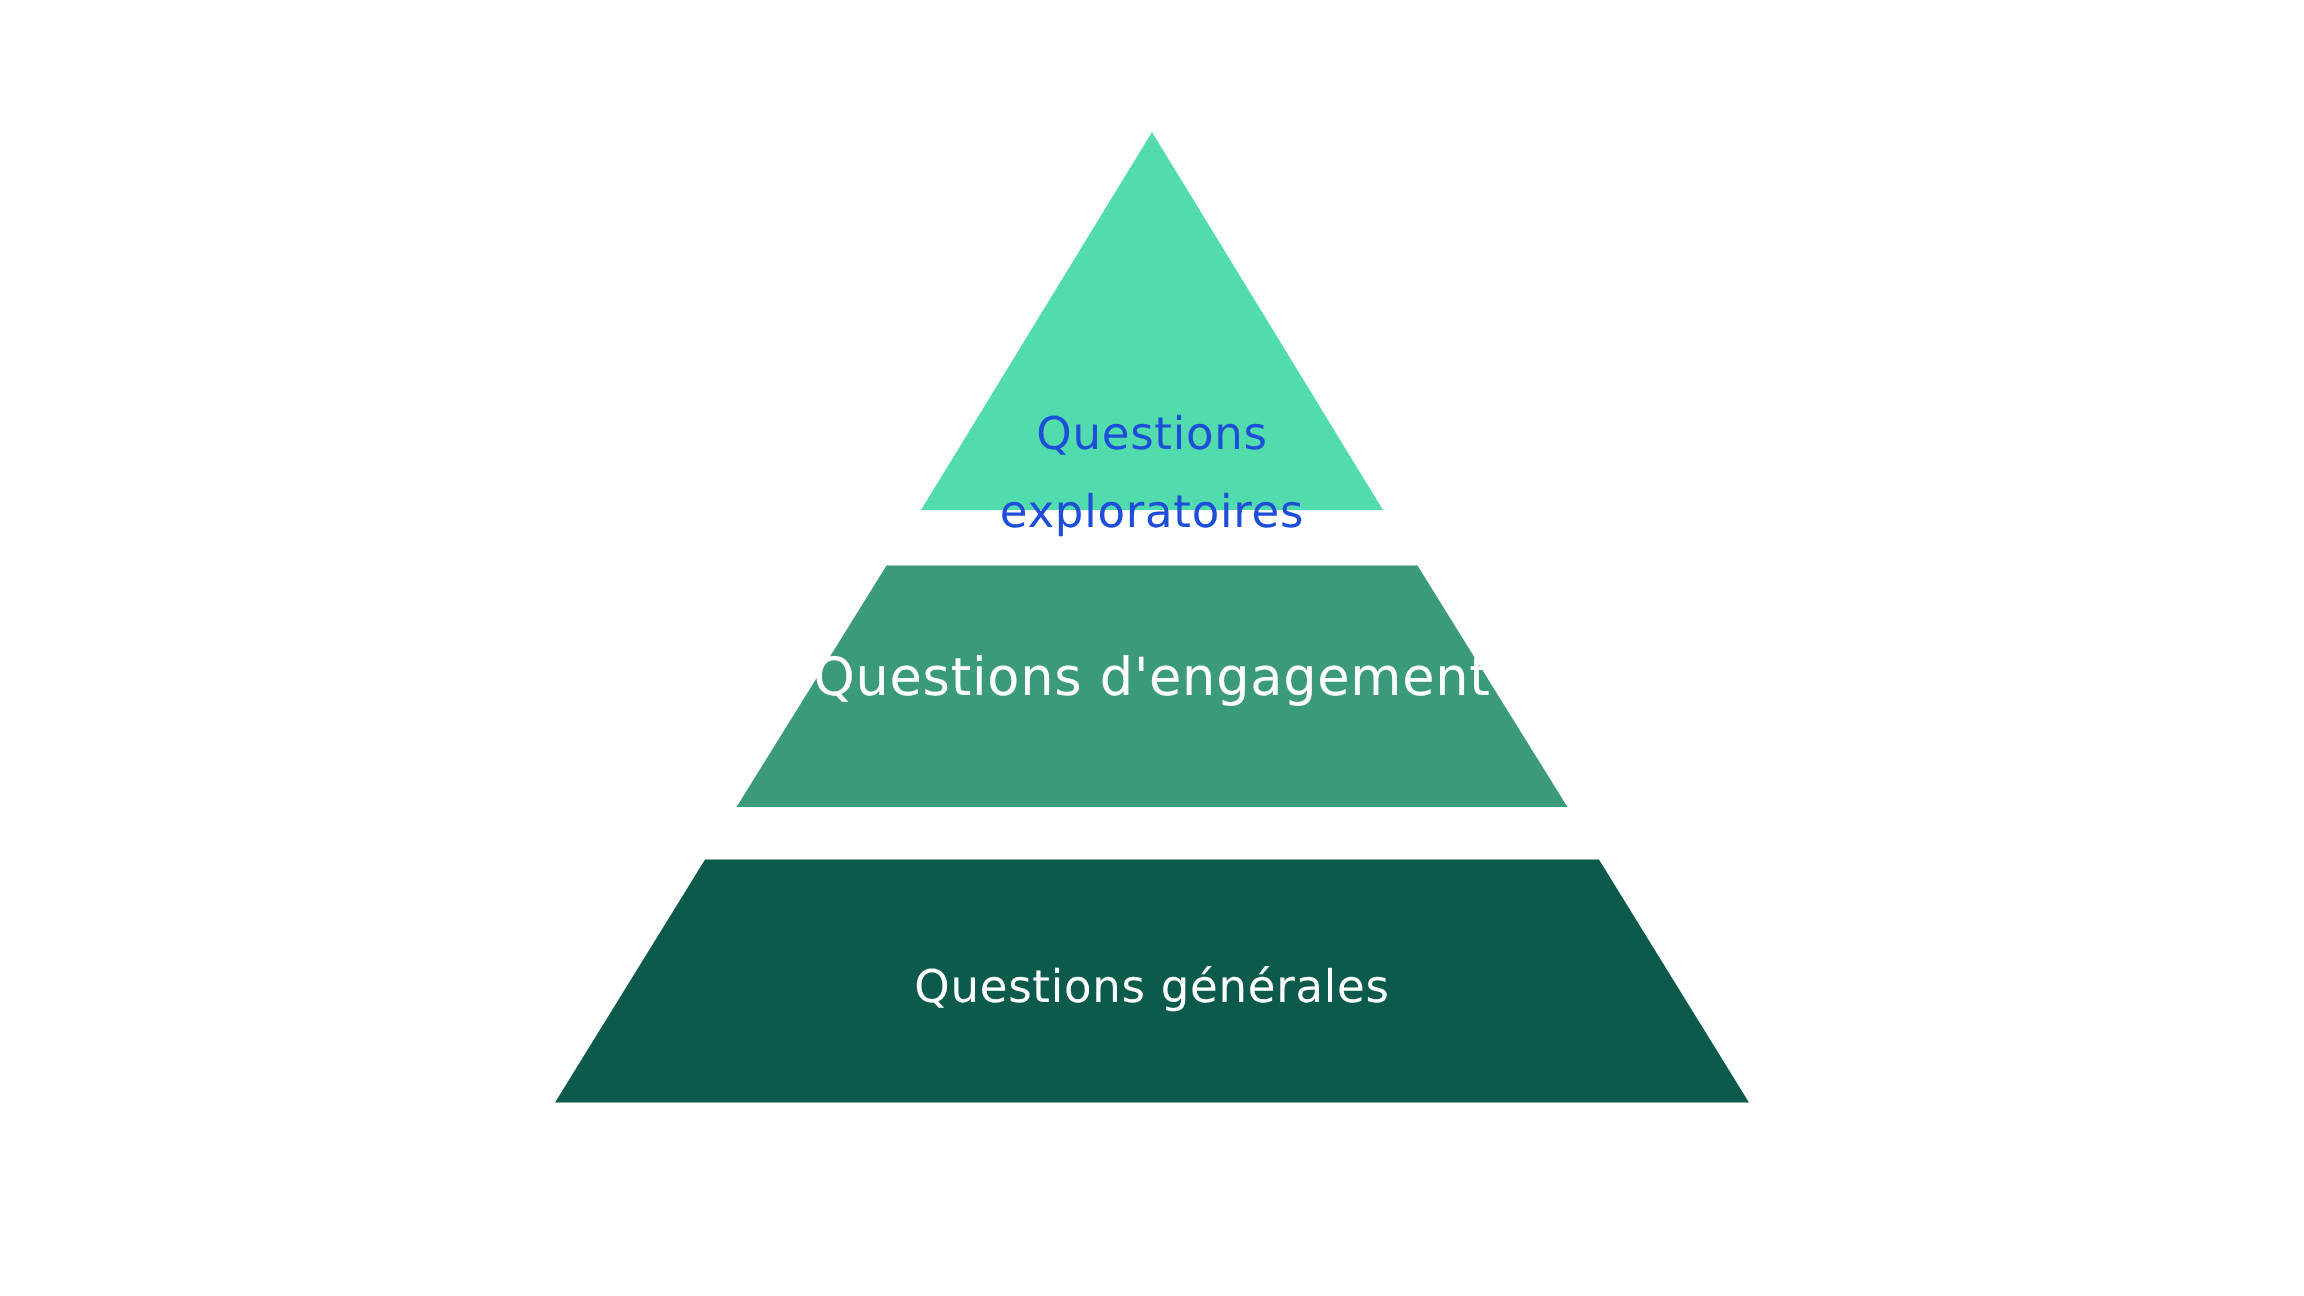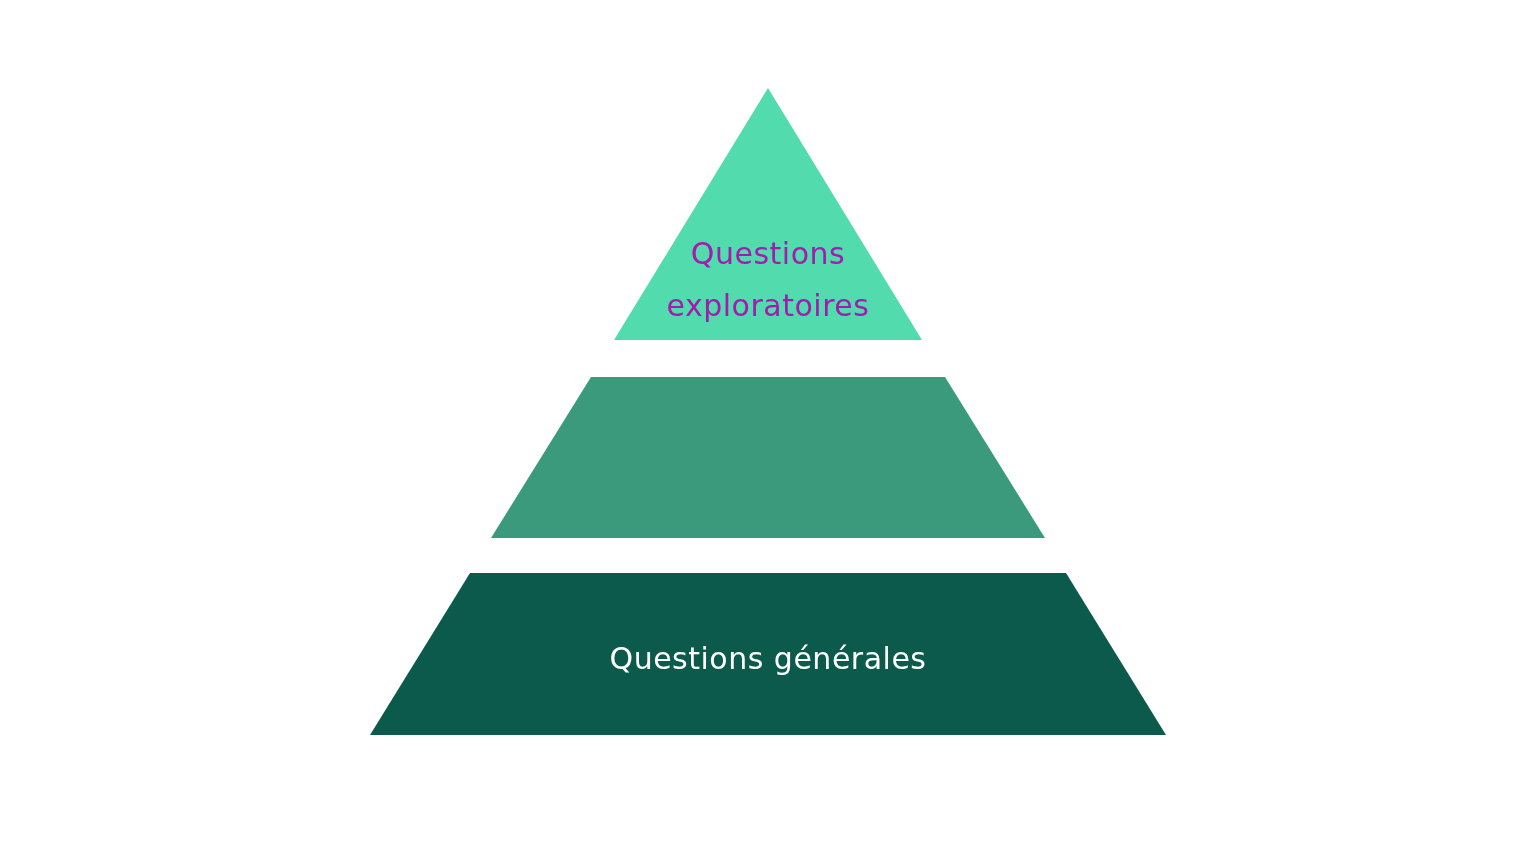--- a/index.html
+++ b/index.html
@@ -60,18 +60,19 @@
 <body>
 
 <div class="stage" style="background: rgb(255, 255, 255);">
 
   <svg class="pyramid-svg" viewBox="0 0 1536 864" xmlns="http://www.w3.org/2000/svg">
     <polygon points="768,88 922,340 614,340" fill="#52DCAE"></polygon>
     <polygon points="591,377 945,377 1045,538 491,538" fill="#3A9A7B"></polygon>
     <polygon points="470,573 1066,573 1166,735 370,735" fill="#0B5A4C"></polygon>
   </svg>
 
-  <div class="level-label top" style="color: #a21caf;">Questions exploratoires</div>
+  <div class="level-label top" style="color: #1d4ed8; margin-top: 36px;">Questions exploratoires</div>
 
+  <div class="level-label middle" style="color: rgb(255, 255, 255);">Questions d'engagement</div>
 
   <div class="level-label bottom" style="color: rgb(255, 255, 255);">Questions générales</div>
 
 </div>
 
 </body></html>

